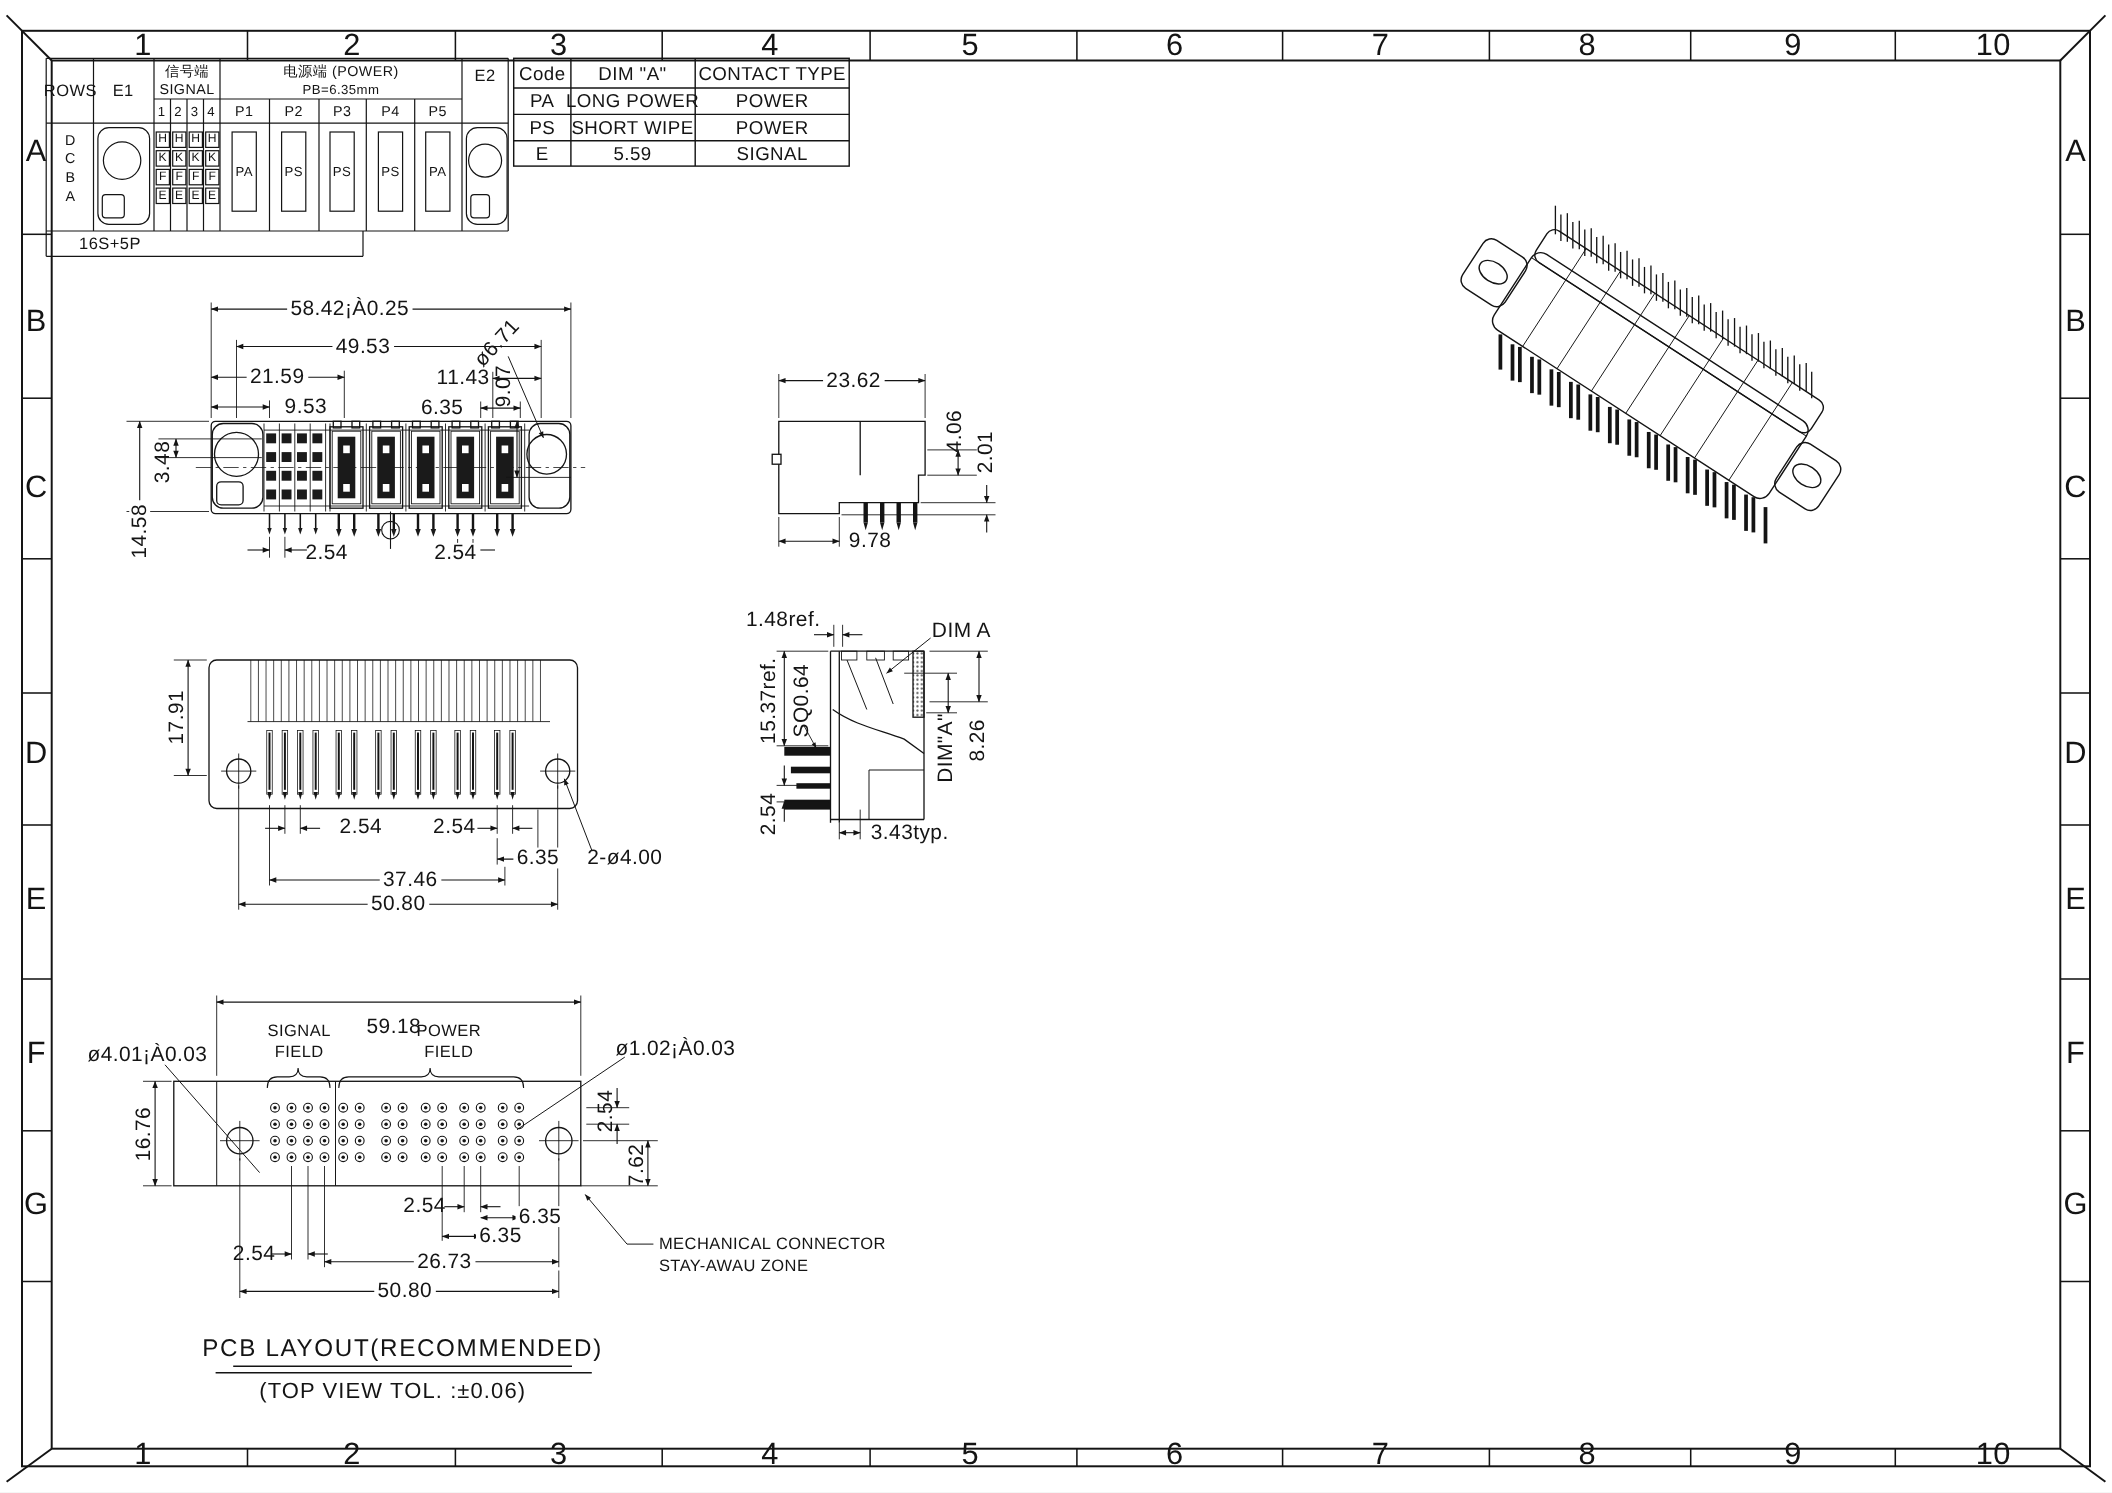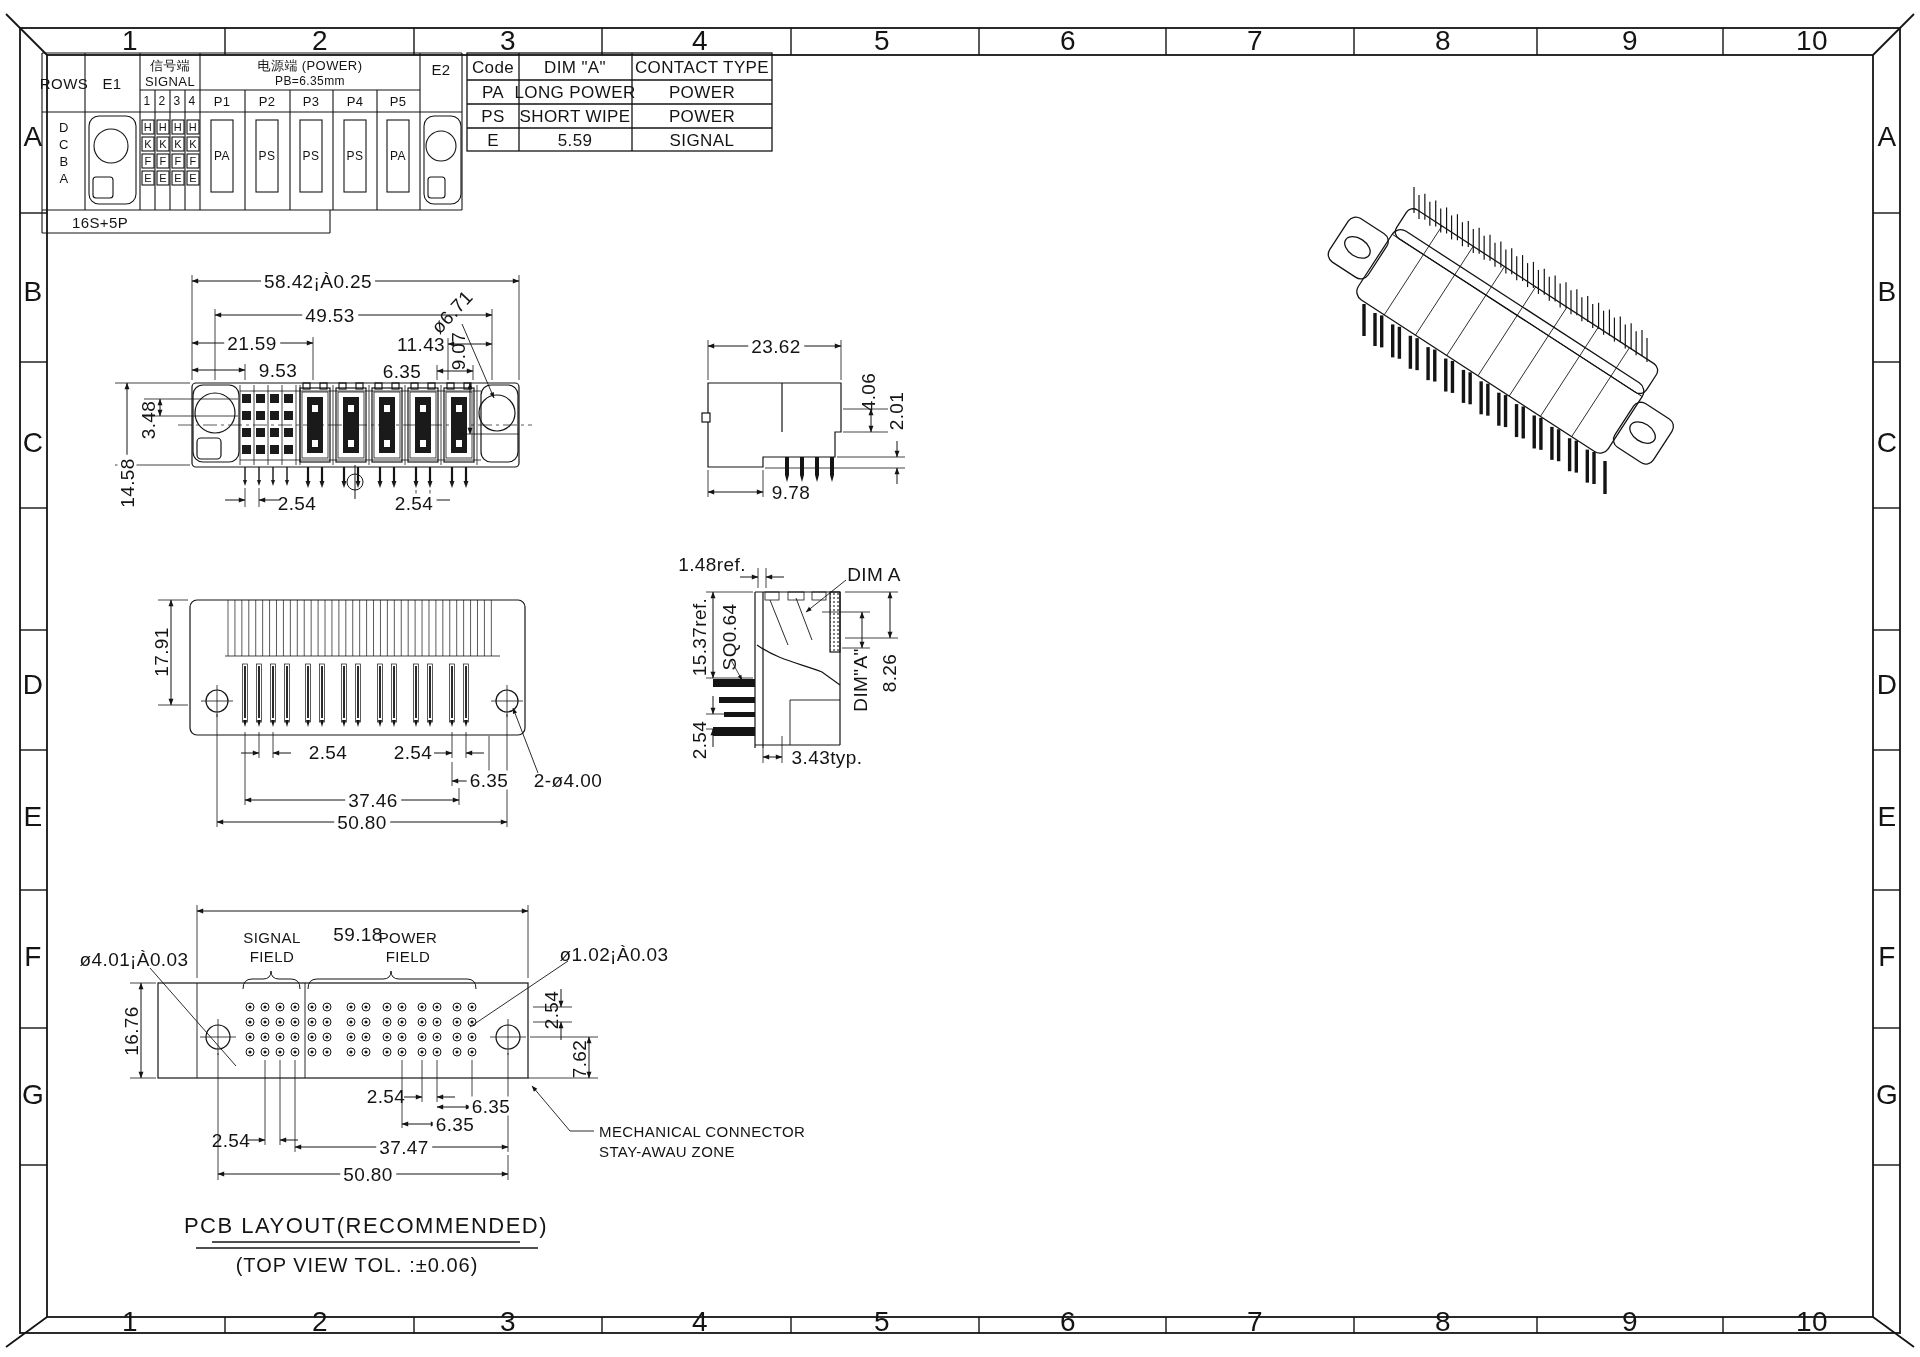--- a/index.html
+++ b/index.html
@@ -817,21 +817,21 @@
 <div class="t f15" style="left:408px;top:956px">FIELD</div>
 <div class="t" style="left:134px;top:959px">ø4.01¡À0.03</div>
 <div class="t" style="left:614px;top:954px">ø1.02¡À0.03</div>
 <div class="t v" style="left:131px;top:1031px">16.76</div>
 <div class="t v" style="left:551px;top:1010px">2.54</div>
 <div class="t v" style="left:579px;top:1059px">7.62</div>
 <div class="t" style="left:386px;top:1096px">2.54</div>
 <div class="t bg" style="left:491px;top:1106px">6.35</div>
 <div class="t bg" style="left:455px;top:1124px">6.35</div>
 <div class="t" style="left:231px;top:1140px">2.54</div>
-<div class="t bg" style="left:404px;top:1147px">37.47</div>
+<div class="t bg" style="left:404px;top:1147px">26.73</div>
 <div class="t bg" style="left:368px;top:1174px">50.80</div>
 <div class="t la f15" style="left:599px;top:1131px">MECHANICAL CONNECTOR</div>
 <div class="t la f15" style="left:599px;top:1151px">STAY-AWAU ZONE</div>
 
 <div class="t f22" style="left:366px;top:1226px">PCB LAYOUT(RECOMMENDED)</div>
 <div class="t f20" style="left:357px;top:1265px">(TOP VIEW TOL. :±0.06)</div>
 
 <div class="t bt" style="left: 130px; top: 41px;">1</div>
     <div class="t bt" style="left: 130px; top: 1322px;">1</div>
     <div class="t bt" style="left: 320px; top: 41px;">2</div>

